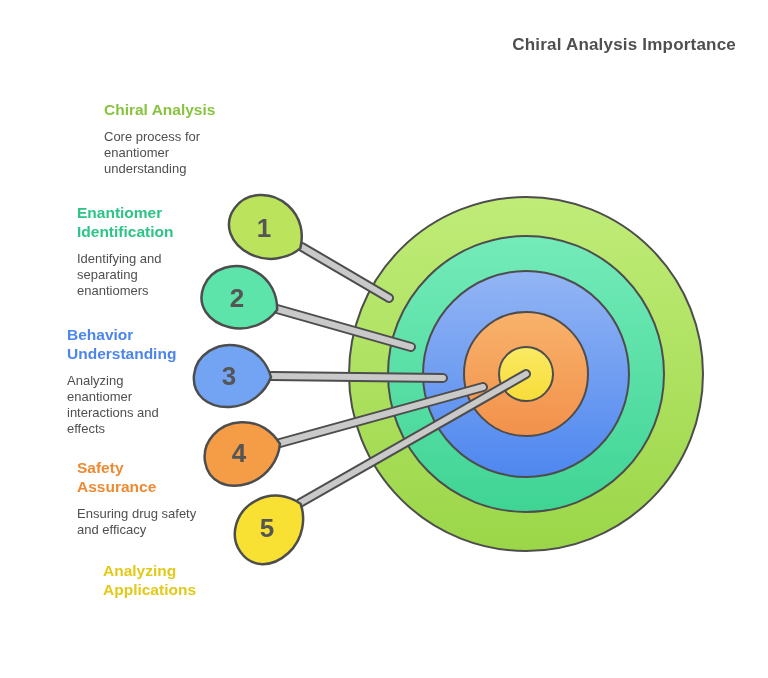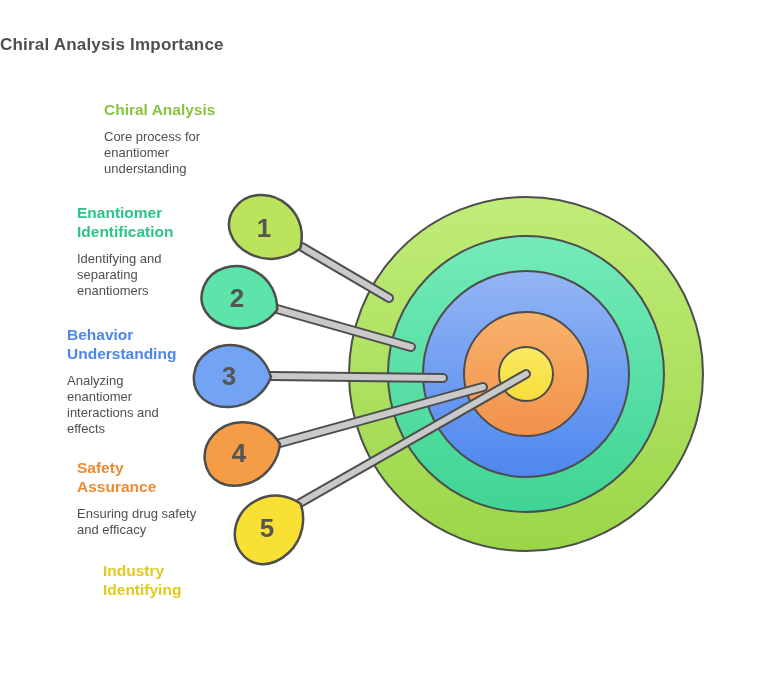--- a/index.html
+++ b/index.html
@@ -4,21 +4,21 @@
 <style>
   html,body{margin:0;padding:0;}
   body{
     width:768px;height:678px;position:relative;overflow:hidden;
     background:#ffffff;
     font-family:"Liberation Sans", sans-serif;
   }
   .canvas{position:absolute;inset:0;}
   .title{
     position:absolute;top:35px;left:0;width:736px;
-    text-align:left;font-size:17px;font-weight:bold;
+    text-align:right;font-size:17px;font-weight:bold;
     letter-spacing:.2px;margin:0;
   }
   .label{position:absolute;}
   .label h2{
     margin:0;font-size:15.5px;line-height:19px;font-weight:bold;
   }
   .label p{
     margin:10px 0 0 0;font-size:13px;line-height:16px;
   }
   .label-1{left:104px;top:100px;width:120px;}
@@ -59,21 +59,21 @@
     <h2 style="color: rgb(238, 138, 49);">Safety Assurance</h2>
     <p style="color: rgb(79, 79, 79);">Ensuring drug safety and efficacy</p>
   </div>
 
   <div class="label label-3">
     <h2 style="color: rgb(76, 134, 235);">Behavior Understanding</h2>
     <p style="color: rgb(79, 79, 79);">Analyzing enantiomer interactions and effects</p>
   </div>
 
   <div class="label label-5">
-    <h2 style="color: rgb(227, 201, 25);">Industry Identifying</h2>
+    <h2 style="color: rgb(227, 201, 25);">Analyzing Applications</h2>
   </div>
 
   <svg class="diagram" width="768" height="678" viewBox="0 0 768 678">
     <defs>
       <linearGradient id="g-ring0" x1="0" y1="0" x2="0" y2="1">
         <stop offset="0" stop-color="#C0EC78"></stop>
         <stop offset="1" stop-color="#9BD648"></stop>
       </linearGradient>
       <linearGradient id="g-ring1" x1="0" y1="0" x2="0" y2="1">
         <stop offset="0" stop-color="#74EBB9"></stop>

